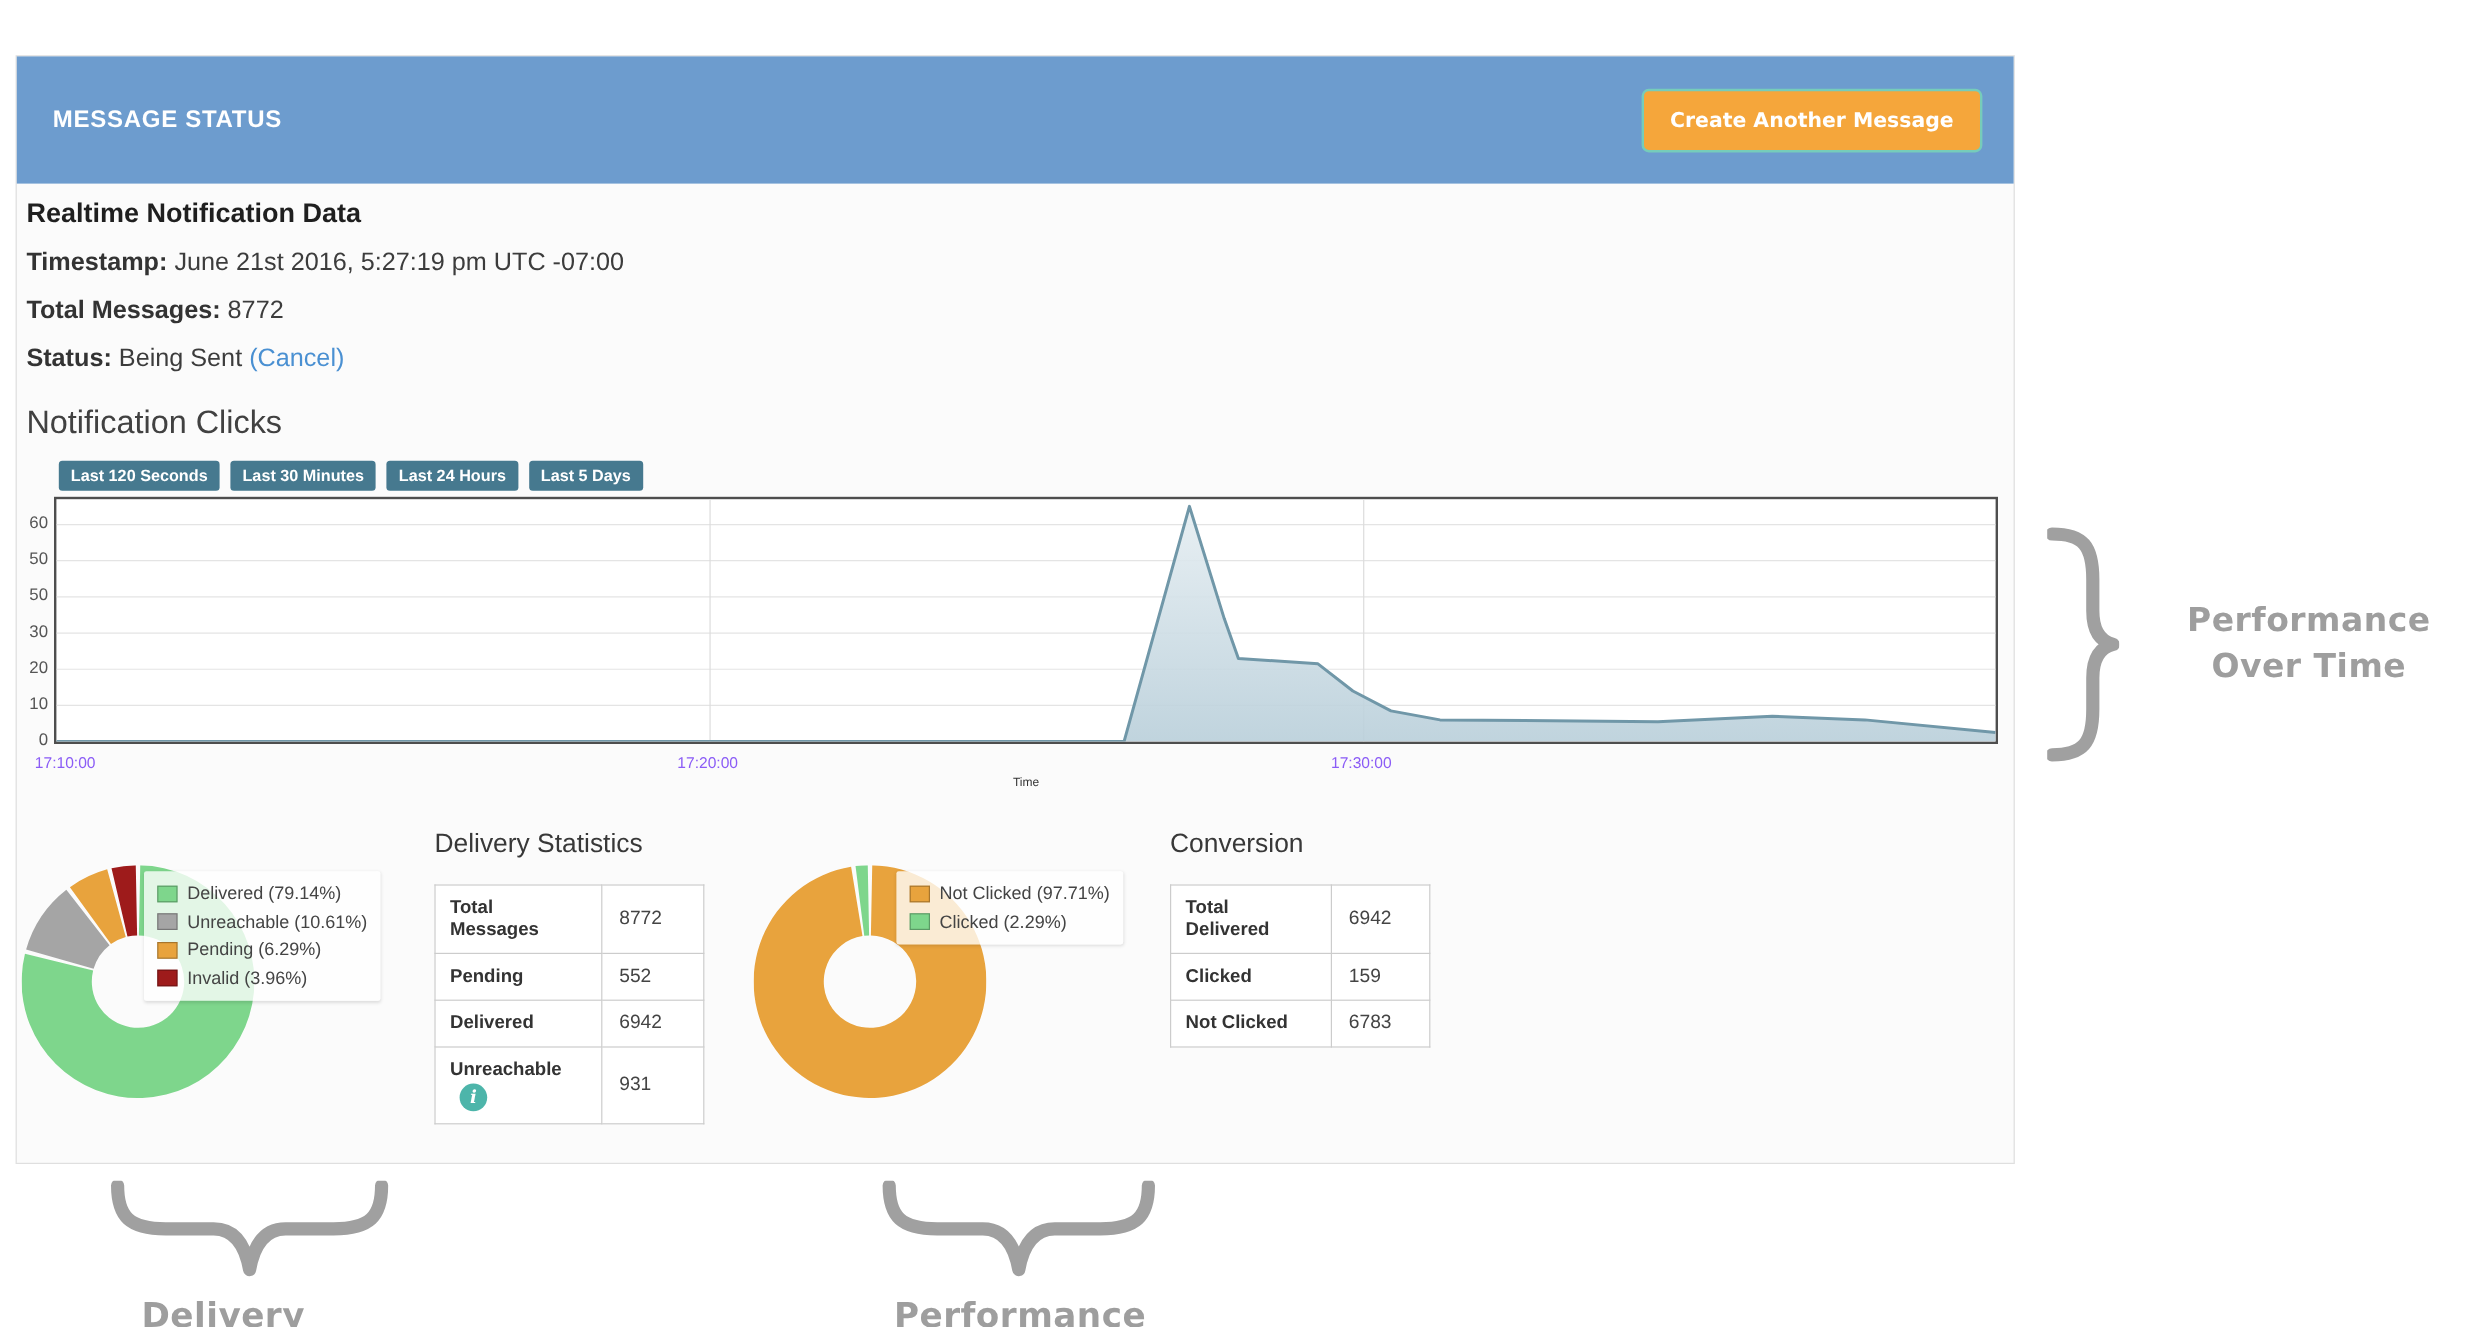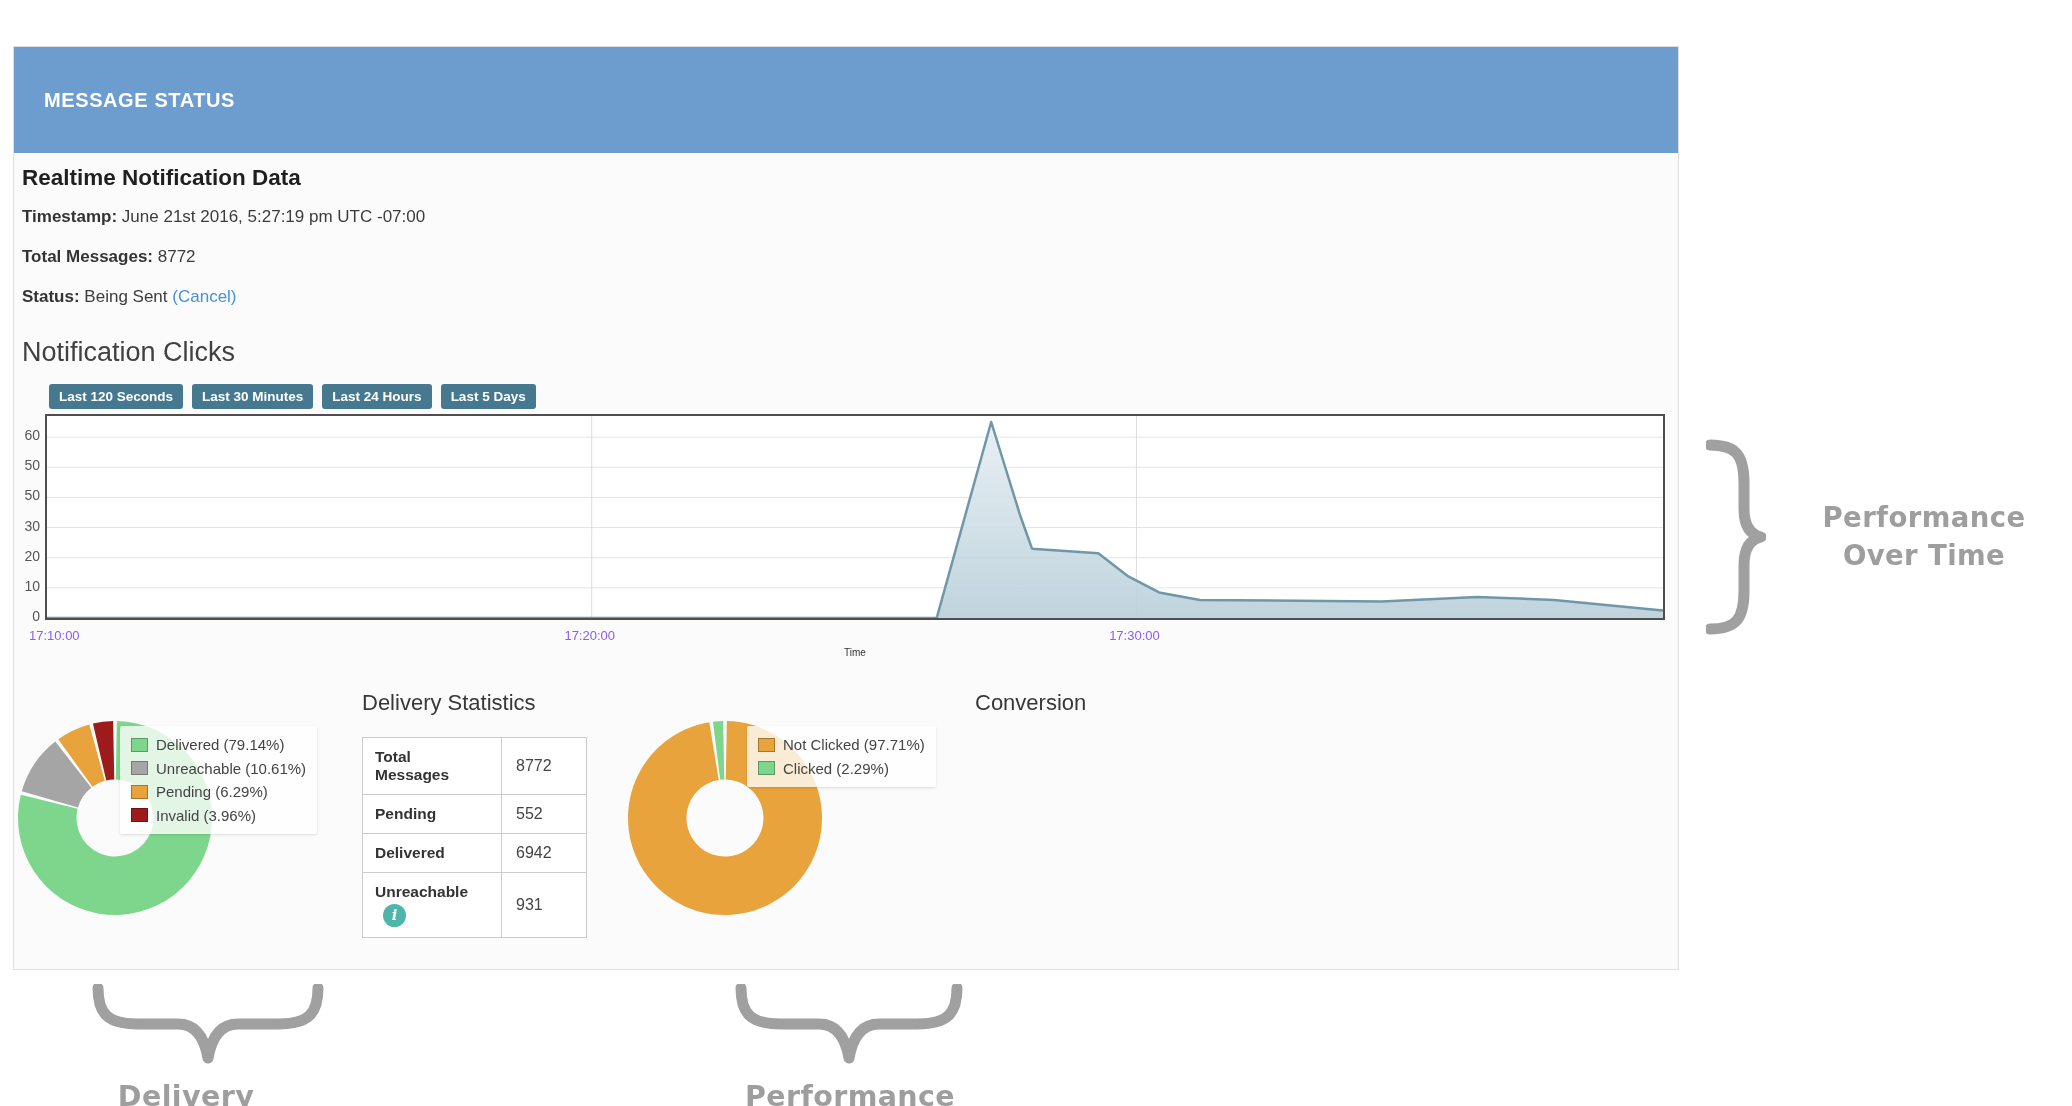--- a/index.html
+++ b/index.html
@@ -13,21 +13,21 @@
   
   .hdr { position:absolute; left:0; top:0; width:100%; height:106px; background:#6d9cce; }
   .hdr-title { position:absolute; left:30px; top:0; height:106px; display:flex; align-items:center;
                color:#fff; font-size:20px; font-weight:600; letter-spacing:.6px; }
   .create-btn { position:absolute; right:26px; top:27px; height:53px; padding:0 22px;
                 background:#f5a63b; border:2px solid #76ccba; border-radius:6px;
                 color:#fff; font-size:17px; font-weight:600; font-family:"DejaVu Sans",sans-serif; cursor:pointer; }
 
   
   .info-heading { position:absolute; left:8px; top:118px; font-size:22.5px; font-weight:700; color:#1f1f1f; }
-  .info-line { position:absolute; left:8px; font-size:17px; color:#3c3c3c; }
+  .info-line { position:absolute; left:8px; font-size:21px; color:#3c3c3c; }
   .info-line .lbl { font-weight:600; color:#333; }
   .cancel-link { color:#4a90d2; text-decoration:none; cursor:pointer; }
 
   .clicks-title { position:absolute; left:8px; top:290px; font-size:27px; font-weight:400; color:#414141; }
 
   
   .range-row { position:absolute; left:35px; top:337px; display:flex; gap:9px; }
   .range-btn { background:#46798f; color:#fff; border:none; border-radius:3px;
                font-size:13.5px; font-weight:700; padding:5px 10px; font-family:"Liberation Sans",sans-serif; cursor:pointer; }
 
@@ -64,20 +64,21 @@
 </style>
 </head>
 <body>
 
 <div id="stage">
 
   <div class="card">
 
     <div class="hdr">
       <div class="hdr-title">MESSAGE STATUS</div>
+      <button class="create-btn">Create Another Message</button>
     </div>
 
     <div class="info-heading">Realtime Notification Data</div>
 
     <div class="info-line" style="top:160px">
       <span class="lbl">Timestamp:</span>
       <span>June 21st 2016, 5:27:19 pm UTC -07:00</span>
     </div>
     <div class="info-line" style="top:200px">
       <span class="lbl">Total Messages:</span>
@@ -194,20 +195,40 @@
           <span class="swatch" style="background: rgb(232, 163, 61);"></span>
           <span class="legend-text">Not Clicked (97.71%)</span>
         </div>
         <div class="legend-row">
           <span class="swatch" style="background: rgb(126, 214, 140);"></span>
           <span class="legend-text">Clicked (2.29%)</span>
         </div>
       </div>
 
     <div class="panel-title" style="left:961px; top:643px;">Conversion</div>
+    <table class="stat-table" id="conversion-table" style="left:961px; top:690px; width:216px;">
+      <colgroup>
+          <col style="width:134px">
+          <col style="width:82px">
+        </colgroup>
+      <tbody>
+          <tr>
+            <td class="lbl">Total Delivered</td>
+            <td class="val">6942</td>
+          </tr>
+          <tr>
+            <td class="lbl">Clicked</td>
+            <td class="val">159</td>
+          </tr>
+          <tr>
+            <td class="lbl">Not Clicked</td>
+            <td class="val">6783</td>
+          </tr>
+        </tbody>
+    </table>
 
   </div>
 
   <svg class="brace" style="left:1706px; top:403px;" width="60" height="196" viewBox="0 0 60 196">
     <path d="M 4,6 C 30,6 38,16 38,44 L 38,70 Q 38,94 55,98 Q 38,102 38,126 L 38,152 C 38,180 30,190 4,190" fill="none" stroke="#a0a0a0" stroke-width="11" stroke-linecap="round" stroke-linejoin="round"></path>
   </svg>
   <div class="annot-label" style="left:1784px; top:462px; width:280px; font-size:27.5px; line-height:38px;text-align:center;">Performance Over Time</div>
 
   <svg class="brace" style="left:92px; top:948px;" width="232" height="82" viewBox="0 0 232 82">
     <path d="M 6,4 C 6,30 16,40 46,40 L 86,40 Q 110,40 116,74 Q 122,40 146,40 L 186,40 C 216,40 226,30 226,4" fill="none" stroke="#a0a0a0" stroke-width="11" stroke-linecap="round" stroke-linejoin="round"></path>

